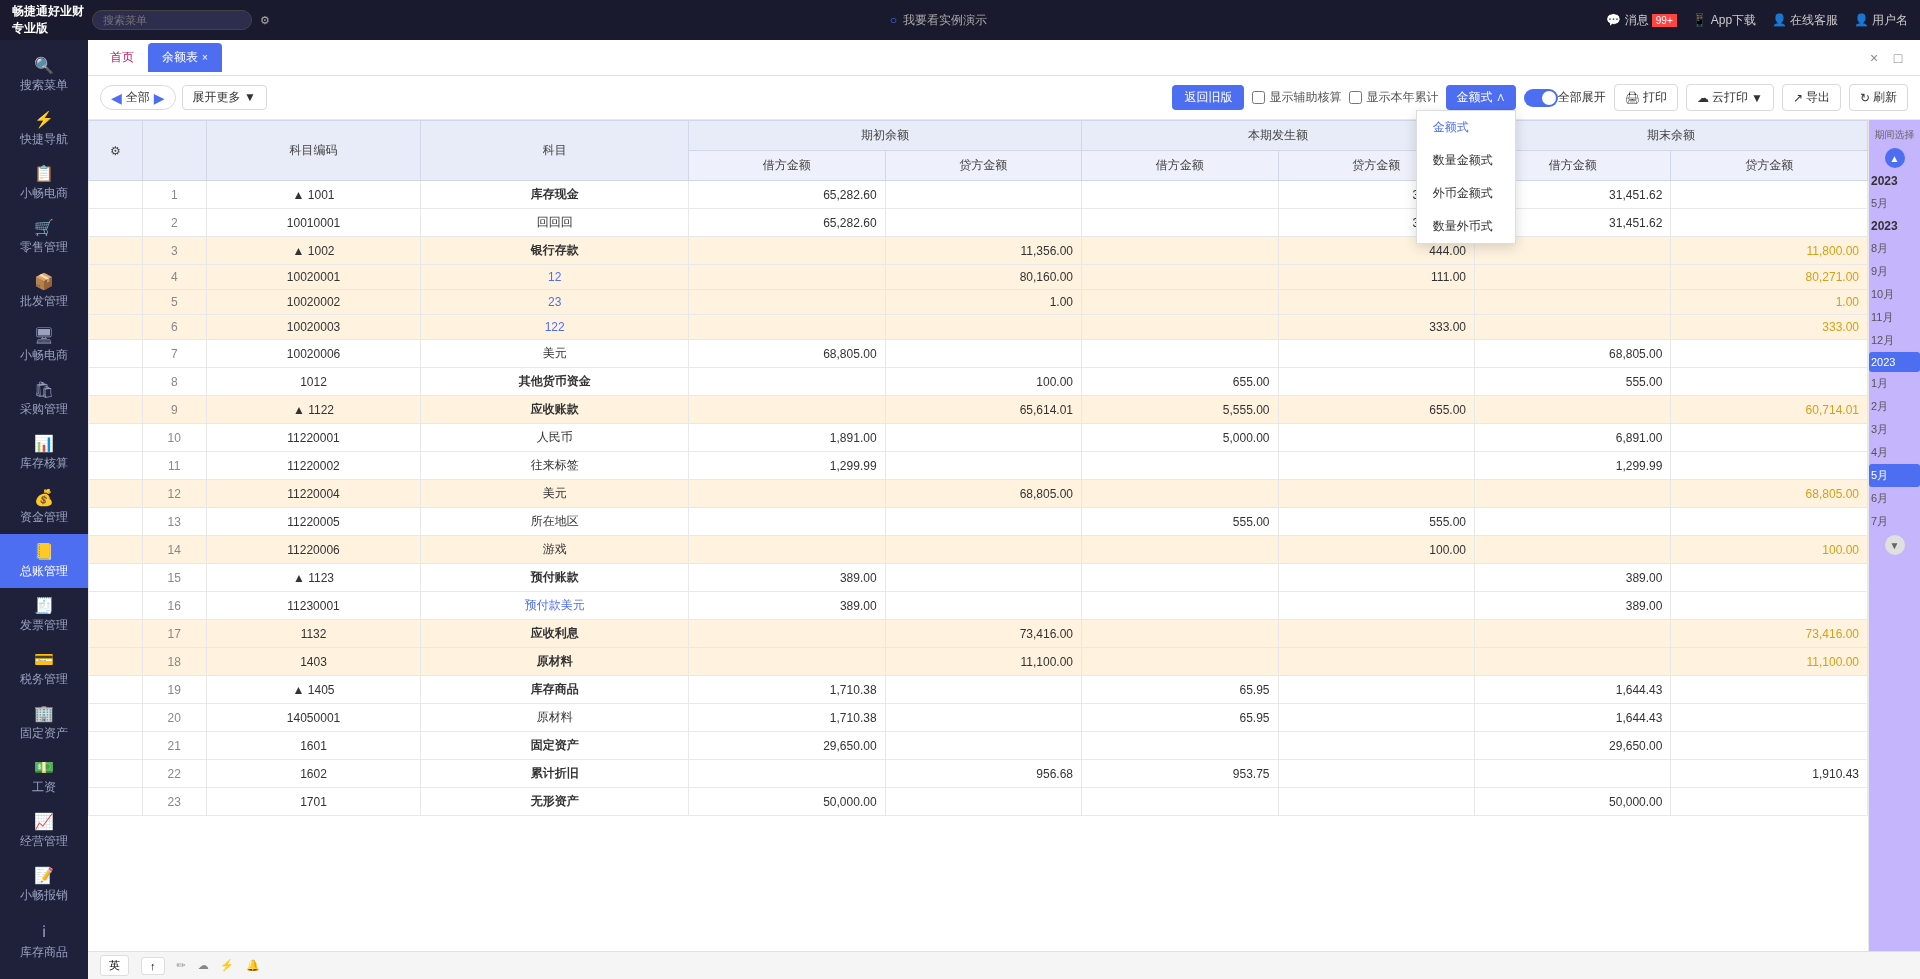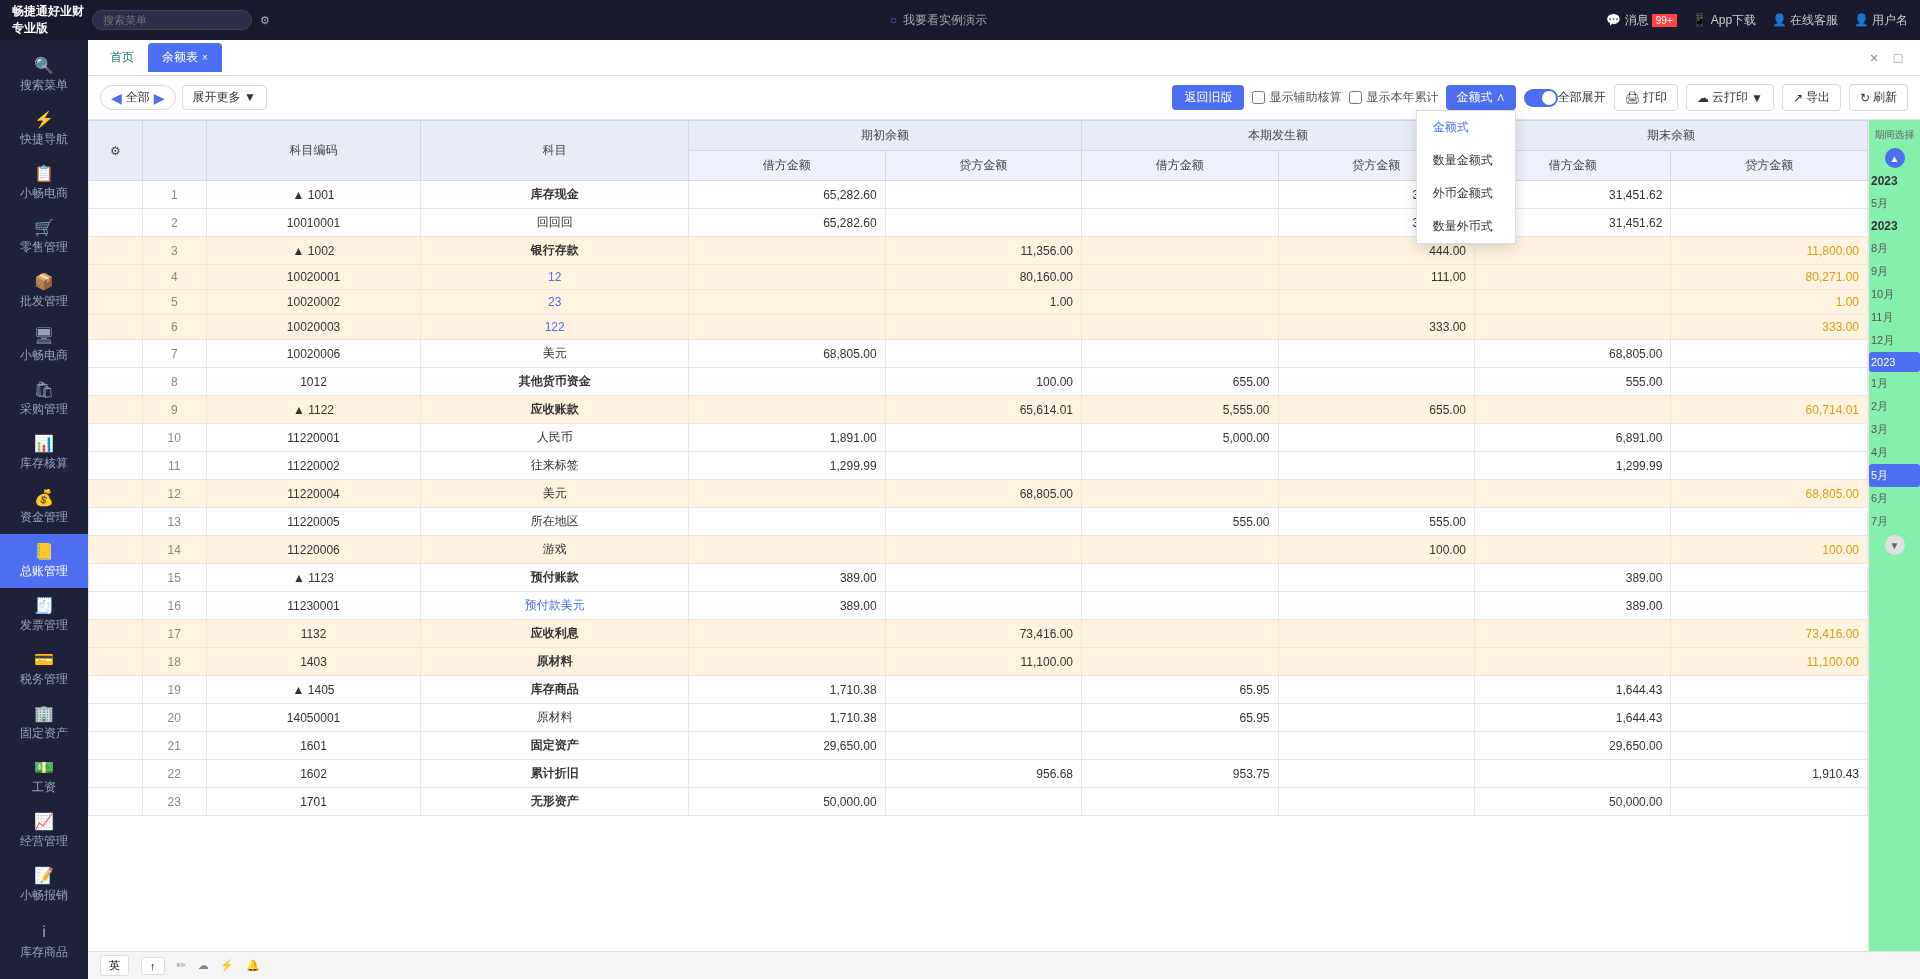--- a/index.html
+++ b/index.html
@@ -25,21 +25,21 @@
     .sidebar-item .icon { font-size: 16px; display: block; margin-bottom: 2px; }
 
     
     .content-area { flex: 1; display: flex; flex-direction: column; background: #f0f2f5; overflow: hidden; }
 
     
     .tabs-bar { height: 36px; background: #fff; border-bottom: 1px solid #e0e0e0; display: flex; align-items: center; padding: 0 12px; gap: 4px; }
     .tab { padding: 6px 14px; border-radius: 4px 4px 0 0; cursor: pointer; font-size: 12px; display: flex; align-items: center; gap: 4px; }
     .tab.active { background: #4e6ef2; color: #fff; }
     .tab-close { font-size: 10px; cursor: pointer; }
-    .tab-home { color: #0f766e; padding: 6px 10px; }
+    .tab-home { color: #be185d; padding: 6px 10px; }
 
     
     .toolbar { height: 44px; background: #fff; border-bottom: 1px solid #e8e8e8; display: flex; align-items: center; padding: 0 12px; gap: 8px; }
     .toolbar-left { display: flex; align-items: center; gap: 6px; }
     .filter-btn { border: 1px solid #d9d9d9; border-radius: 14px; padding: 3px 10px; background: #fff; cursor: pointer; display: flex; align-items: center; gap: 4px; font-size: 12px; }
     .expand-btn { border: 1px solid #d9d9d9; border-radius: 4px; padding: 3px 10px; background: #fff; cursor: pointer; font-size: 12px; }
     .toolbar-right { margin-left: auto; display: flex; align-items: center; gap: 8px; }
     .btn-primary { background: #4e6ef2; color: #fff; border: none; border-radius: 4px; padding: 4px 12px; cursor: pointer; font-size: 12px; }
     .btn-outline { border: 1px solid #d9d9d9; border-radius: 4px; padding: 4px 10px; background: #fff; cursor: pointer; font-size: 12px; display: flex; align-items: center; gap: 3px; }
     .toggle-switch { display: flex; align-items: flex-start; }
@@ -62,21 +62,21 @@
     tbody tr.row-highlight td { background: #fff3e0; }
     .account-code { font-weight: 500; }
     .account-name { color: #333; }
     .account-name a { color: #4e6ef2; text-decoration: none; }
     .amount { color: #333; }
     .amount-highlight { color: #d4a017; font-weight: 500; }
     .gear-cell { text-align: center; }
     .row-num { color: #888; text-align: center; }
 
     
-    .time-panel { width: 52px; background: #86efac; border-left: 1px solid #e8e8e8; display: flex; flex-direction: column; align-items: center; padding: 4px 0; overflow-y: auto; font-size: 11px; }
+    .time-panel { width: 52px; background: #c4b5fd; border-left: 1px solid #e8e8e8; display: flex; flex-direction: column; align-items: center; padding: 4px 0; overflow-y: auto; font-size: 11px; }
     .time-panel-header { font-size: 10px; color: #666; padding: 4px 2px; text-align: center; }
     .time-item { width: 100%; text-align: left; padding: 4px 2px; cursor: pointer; color: #555; }
     .time-item.active { background: #4e6ef2; color: #fff; border-radius: 3px; }
     .time-item.year { font-weight: bold; color: #333; font-size: 12px; }
     .time-nav { width: 20px; height: 20px; background: #4e6ef2; border-radius: 50%; color: #fff; display: flex; align-items: center; justify-content: center; cursor: pointer; font-size: 10px; margin: 2px auto; }
     .time-nav.down { background: #e0e0e0; color: #666; }
 
     
     .dropdown-menu { position: absolute; top: 100%; right: 0; background: #fff; border: 1px solid #ddd; border-radius: 0; box-shadow: 0 4px 12px rgba(0,0,0,0.15); z-index: 100; min-width: 100px; }
     .dropdown-menu-item { padding: 8px 16px; cursor: pointer; font-size: 12px; color: #333; white-space: nowrap; }

